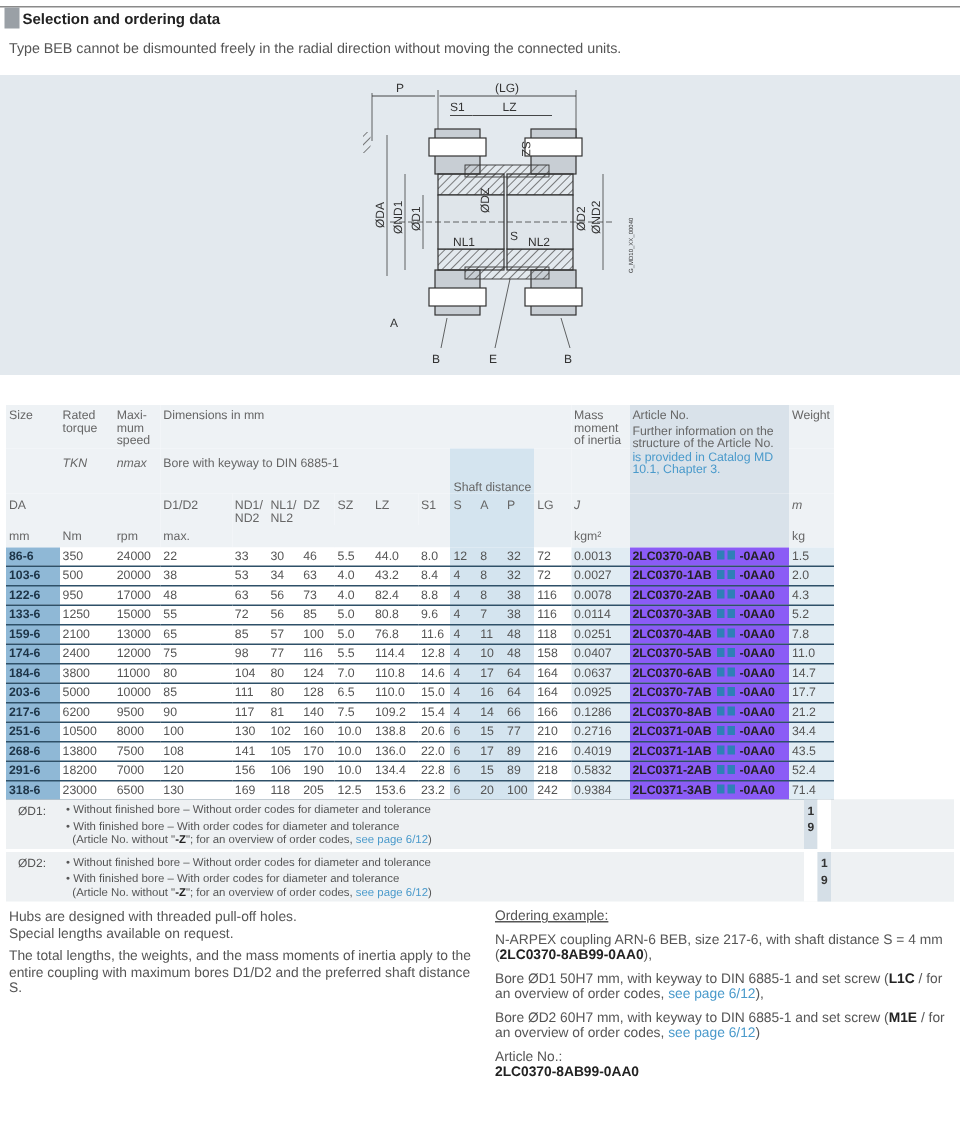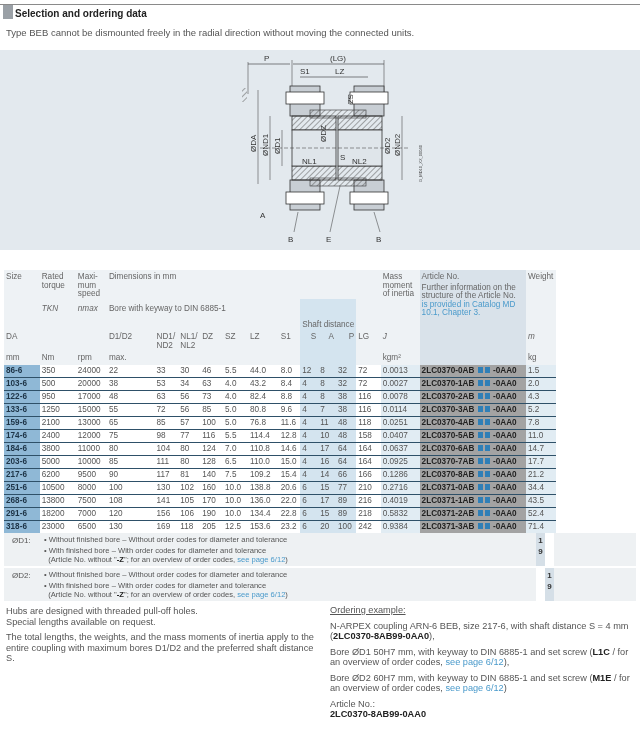--- a/index.html
+++ b/index.html
@@ -7,28 +7,28 @@
   .topline { position: absolute; left: 0; top: 4px; width: 640px; height: 1px; background: #8a8a8a; }
   .title-block { position: absolute; left: 3px; top: 5px; width: 10px; height: 14px; background: #9aa0a6; }
   .title { position: absolute; left: 15px; top: 8px; font-size: 10px; font-weight: bold; color: #222; }
   .intro { position: absolute; left: 6px; top: 27px; font-size: 9.5px; line-height: 11px; color: #555; }
   .diagram-panel { position: absolute; left: 0; top: 50px; width: 640px; height: 200px; background: #e3e9ee; }
   .diagram { position: absolute; left: 190px; top: 2px; }
   table.main { position: absolute; left: 4px; top: 270px; width: 552px; border-collapse: collapse; font-size: 8.2px; }
   table.main td { padding: 0 2px; vertical-align: top; white-space: nowrap; }
   .hdr td { color: #666; line-height: 8.5px; }
   .bg-light { background: #eef2f5; }
-  .bg-blue { background: #d4e4ef; text-align: right; }
+  .bg-blue { background: #d4e4ef; }
   .bg-art { background: #d9e2ea; }
   .row td { height: 12px; line-height: 12px; vertical-align: middle; border-bottom: 1px solid #2e5068; }
   .row td.size { background: #8fb8d6; font-weight: bold; color: #1d3447; }
   .row td.w { background: #fff; }
   .row td.sd { background: #d4e4ef; }
   .row td.j { background: #e1ecf3; }
-  .row td.art { background: #a3a3a3; font-weight: bold; color: #222; margin-left: 25px; }
+  .row td.art { background: #8b5cf6; font-weight: bold; color: #222; margin-left: 25px; }
   .row td.kg { background: #e1ecf3; }
   .sq { display: inline-block; width: 5px; height: 6px; background: #2f7fb7; margin: 0 1px; vertical-align: middle; }
   .link { color: #4a9acb; }
   .notes { position: absolute; left: 4px; top: 533px; width: 632px; }
   .note-row { display: flex; background: #eef1f3; margin-bottom: 2px; }
   .note-label { width: 40px; padding: 3px 8px; font-size: 8px; color: #555; }
   .note-body { flex: 1; font-size: 7.6px; color: #555; padding: 2px 0; line-height: 9px; }
   .note-body p { margin-bottom: 2px; }
   .note-code { width: 9px; font-size: 8px; font-weight: bold; color: #333; text-align: center; line-height: 11px; padding-top: 2px; }
   .note-spacer { width: 82px; background: #eef1f3; }

